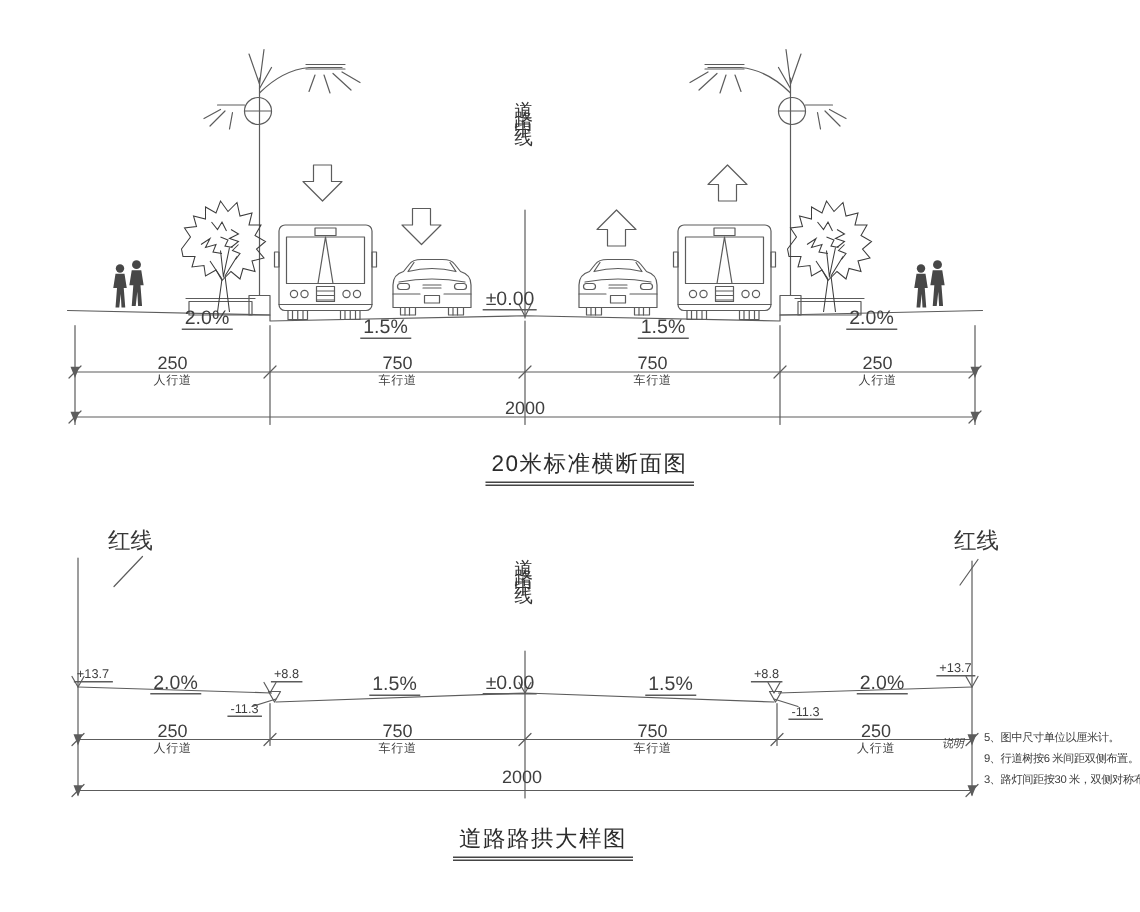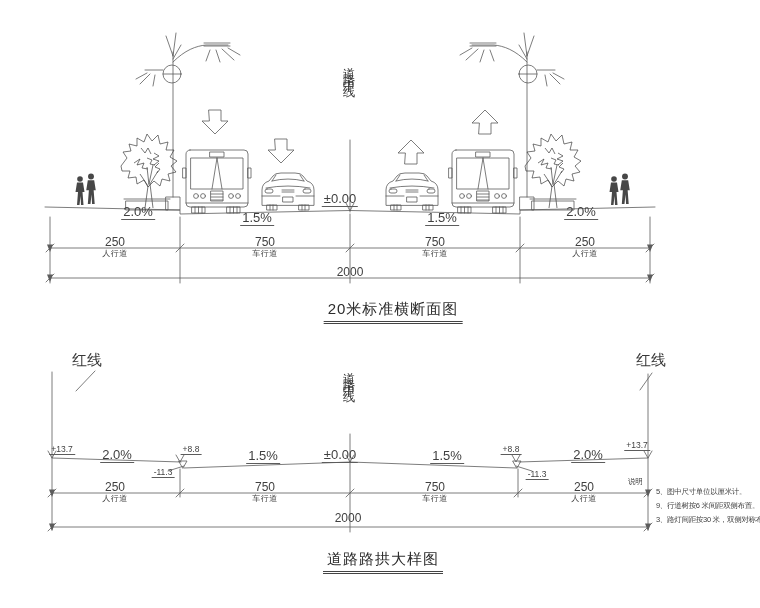--- a/index.html
+++ b/index.html
@@ -207,20 +207,20 @@
   <span class="lbl num" style="left:115px;top:481px;">250</span>
   <span class="lbl cn" style="left:115px;top:495px;">人行道</span>
   <span class="lbl num" style="left:265px;top:481px;">750</span>
   <span class="lbl cn" style="left:265px;top:495px;">车行道</span>
   <span class="lbl num" style="left:435px;top:481px;">750</span>
   <span class="lbl cn" style="left:435px;top:495px;">车行道</span>
   <span class="lbl num" style="left:584px;top:481px;">250</span>
   <span class="lbl cn" style="left:584px;top:495px;">人行道</span>
   <span class="lbl num" style="left:348px;top:512px;">2000</span>
 
-  <span class="note" style="left:628px;top:477px;">说明</span>
+  <span class="note" style="left:628px;top:491px;font-style:italic;">说明</span>
   <span class="note" style="left:656px;top:487px;">5、图中尺寸单位以厘米计。</span>
   <span class="note" style="left:656px;top:501px;">9、行道树按6 米间距双侧布置。</span>
   <span class="note" style="left:656px;top:515px;">3、路灯间距按30 米，双侧对称布置。</span>
 
-  <div class="title" style="left:362px;top:550px;margin-left:21px;">道路路拱大样图</div>
+  <div class="title" style="left:362px;top:550px;">道路路拱大样图</div>
 
 </div>
 
 </body></html>

